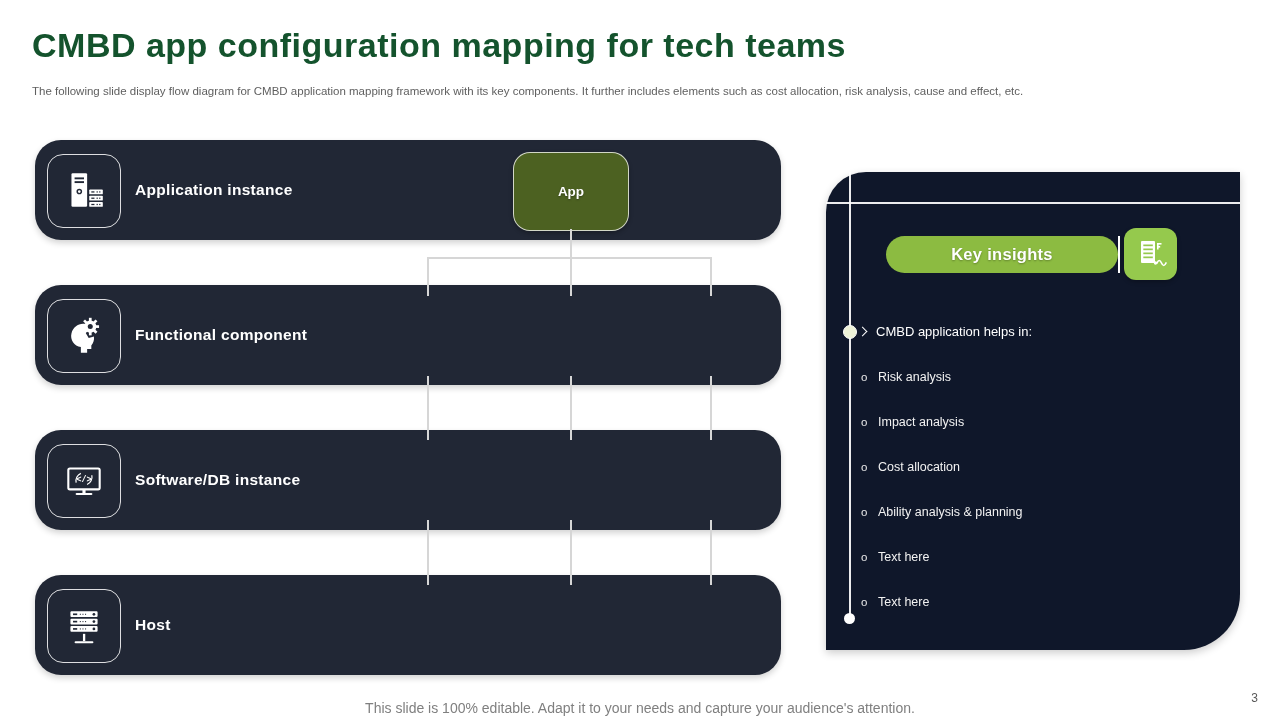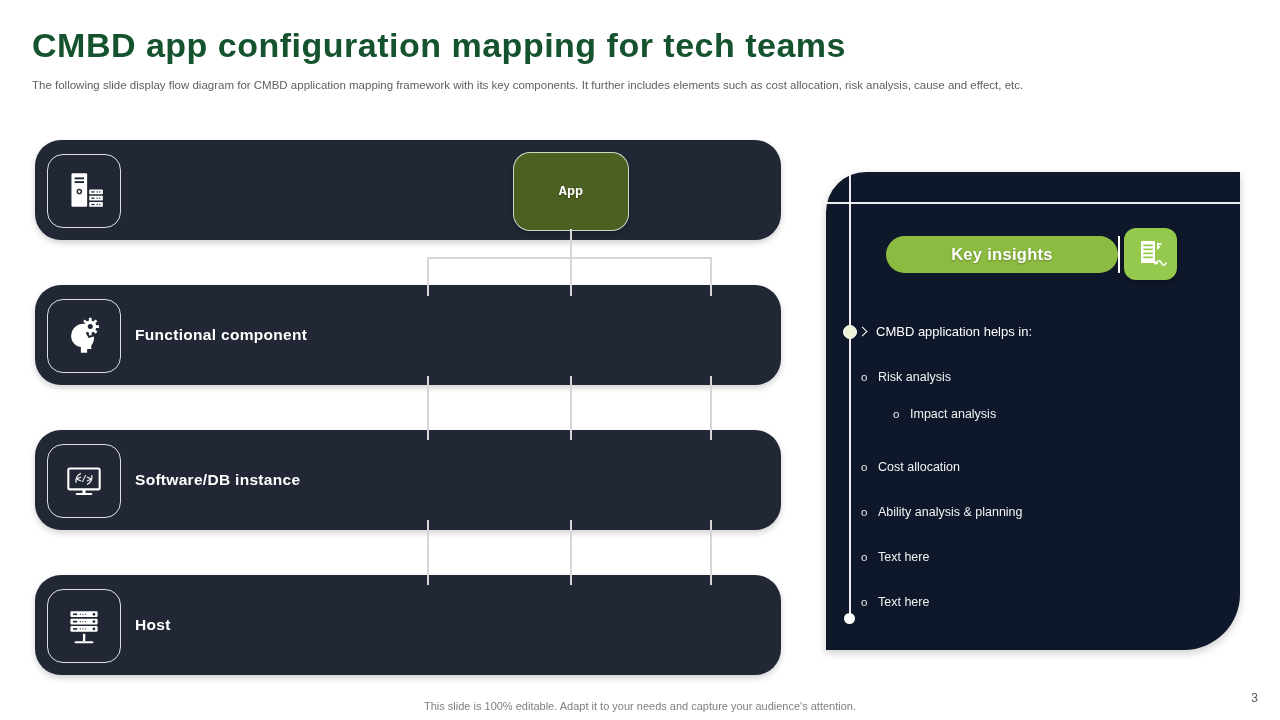--- a/index.html
+++ b/index.html
@@ -6,21 +6,21 @@
   body{
     width:1280px;height:720px;position:relative;background:#ffffff;
     font-family:"Liberation Sans", sans-serif;overflow:hidden;
   }
   
   .title{
     position:absolute;left:32px;top:26px;font-size:34px;font-weight:bold;
     color:#14532d;letter-spacing:.5px;
   }
   .subtitle{
-    position:absolute;left:32px;top:79px;font-size:11.5px;color:#5f5f5f;
+    position:absolute;left:32px;top:85px;font-size:11.5px;color:#5f5f5f;
   }
   
   .diagram{position:absolute;left:35px;top:140px;width:746px;height:535px;}
   .drow{
     position:absolute;left:0;width:746px;height:100px;background:#212735;
     border-radius:26px;box-shadow:0 3px 6px rgba(0,0,0,.18);z-index:1;
   }
   .drow.r1{top:0;} .drow.r2{top:145px;} .drow.r3{top:290px;} .drow.r4{top:435px;}
   .icon-box{
     position:absolute;left:12px;top:14px;width:72px;height:72px;
@@ -33,21 +33,21 @@
   }
   .node{
     position:absolute;width:115px;height:80px;border-radius:15px;
     display:flex;align-items:center;justify-content:center;
     color:#fff;font-weight:bold;font-size:13.5px;z-index:3;
     border:1px solid rgba(255,255,255,.75);
     box-shadow:0 2px 4px rgba(0,0,0,.28);
     text-shadow:0 1px 2px rgba(0,0,0,.35);
   }
   .c1{left:334px;} .c2{left:478px;} .c3{left:618px;}
-  .n-app {left:478px;top:12px;width:114px;height:77px;background:#4c6121;border-radius:17px;font-family:Liberation Mono, monospace;}
+  .n-app {left:478px;top:12px;width:114px;height:77px;background:#4c6121;border-radius:17px;}
   .nr2{top:156px;background:#75933b;}
   .conn{position:absolute;background:#d6d6d6;z-index:2;}
   
   .panel{
     position:absolute;left:826px;top:172px;width:414px;height:478px;
     background:#0f172a;border-radius:40px 0 56px 0;
     box-shadow:0 3px 8px rgba(0,0,0,.2);
   }
   .p-hline{position:absolute;left:0;top:30px;width:414px;height:1.5px;background:rgba(255,255,255,.92);}
   .p-vline{position:absolute;left:23px;top:0;width:1.5px;height:446px;background:rgba(255,255,255,.92);}
@@ -64,24 +64,24 @@
   }
   .pill-divider{position:absolute;left:292px;top:64px;width:2px;height:37px;background:#ffffff;}
   .insight-icon-box{
     position:absolute;left:298px;top:56px;width:53px;height:52px;background:#95c94d;
     border-radius:12px;display:flex;align-items:center;justify-content:center;
     box-shadow:0 2px 4px rgba(0,0,0,.25);
   }
   .insight-heading{position:absolute;left:50px;top:152px;font-size:13px;color:#ffffff;text-align:center;}
   .ins-item{position:absolute;left:35px;height:20px;line-height:20px;font-size:12.5px;color:#f2f2f2;}
   .ins-item .bullet{display:inline-block;width:17px;font-size:11.5px;color:#e8e8e8;}
-  .i0{top:195px;} .i1{top:232px;margin-left:32px;} .i2{top:285px;} .i3{top:330px;} .i4{top:375px;} .i5{top:420px;}
+  .i0{top:195px;} .i1{top:240px;} .i2{top:285px;} .i3{top:330px;} .i4{top:375px;} .i5{top:420px;}
   
   .footer{position:absolute;left:0;top:700px;width:1280px;text-align:center;
-    font-size:11px;color:#7f7f7f;}
+    font-size:14px;color:#7f7f7f;}
   .page-num{position:absolute;right:22px;top:691px;font-size:12px;color:#595959;}
 </style>
 </head>
 <body>
 
 <div class="title">CMBD app configuration mapping for tech teams</div>
 <div class="subtitle">The following slide display flow diagram for CMBD application mapping framework with its key components. It further includes elements such as cost allocation, risk analysis, cause and effect, etc.</div>
 
 <div class="diagram">
 
@@ -115,20 +115,21 @@
             <rect x="36.5" y="22.3" width="1.2" height="1.2"></rect>
           <rect x="29" y="28.3" width="3" height="1.2"></rect>
             <rect x="34" y="28.3" width="1.2" height="1.2"></rect>
             <rect x="36.5" y="28.3" width="1.2" height="1.2"></rect>
           <rect x="29" y="34.3" width="3" height="1.2"></rect>
             <rect x="34" y="34.3" width="1.2" height="1.2"></rect>
             <rect x="36.5" y="34.3" width="1.2" height="1.2"></rect>
         </g>
       </svg>
     </div>
+    <div class="row-label">Application instance</div>
     <div class="node n-app">App</div>
   </div>
 
   <div class="drow r2">
     <div class="icon-box">
       <svg width="46" height="46" viewBox="0 0 44 44">
         <path fill="#ffffff" d="M19 38 V32.5 C12.5 31.5 8.5 25.5 10 19.5 C11.5 13 18 9 24 10.8 C26 11.4 27.7 12.5 29 14 L23.5 19 L26.5 24 L31.5 22.5 C32 25.5 31 28.8 29 31 V34.5 H25 V38 Z"></path>
         <g transform="translate(28,13)">
           <g fill="#ffffff">
             <rect x="-1.3" y="-8.4" width="2.6" height="3.4" transform="rotate(0)"></rect>

